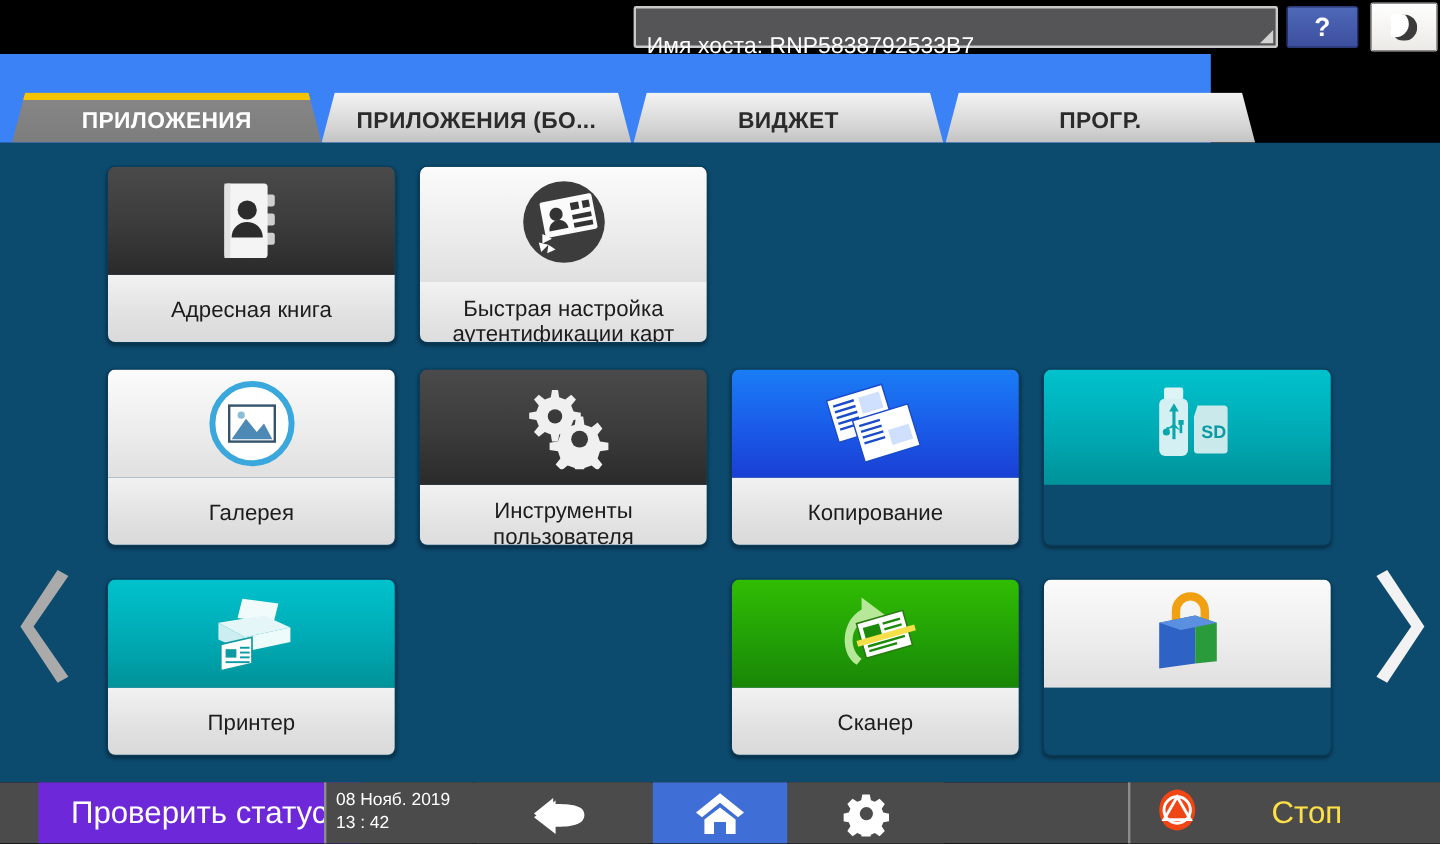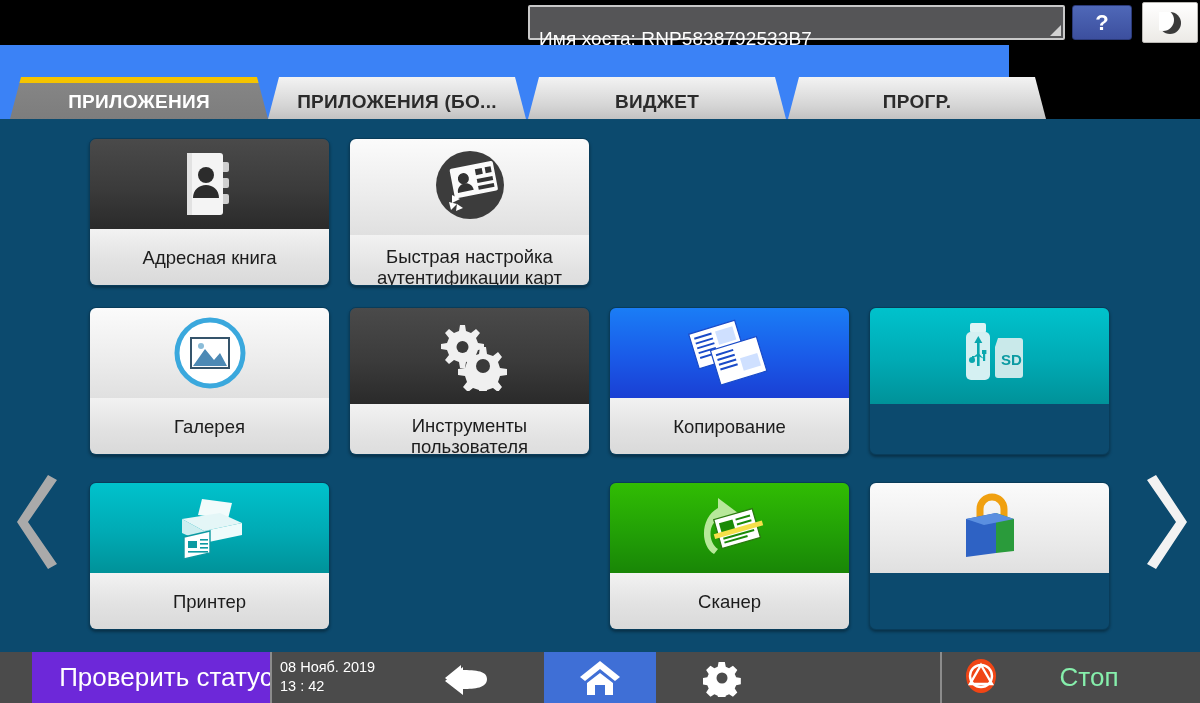--- a/index.html
+++ b/index.html
@@ -187,21 +187,21 @@
     display: flex; align-items: center; justify-content: center;
   }
   #btn-stop {
     position: absolute; left: 940px; top: 0; width: 260px; height: 51px;
     background: #4b4b4b;
     border-left: 2px solid #8c8c8c;
     display: flex; align-items: center;
   }
   #btn-stop .stop-icon { margin-left: 20px; }
   #btn-stop .stop-label {
-    flex: 1; text-align: center; color: #86efac; font-size: 26px; padding-right: 22px;
+    flex: 1; text-align: center; color: #fde047; font-size: 26px; padding-right: 22px;
   }
 </style>
 </head>
 <body>
 
 <div id="screen">
 
   <div id="topbar">
     <div id="host-field">
       <span class="host-text">Имя хоста: RNP5838792533B7</span>

